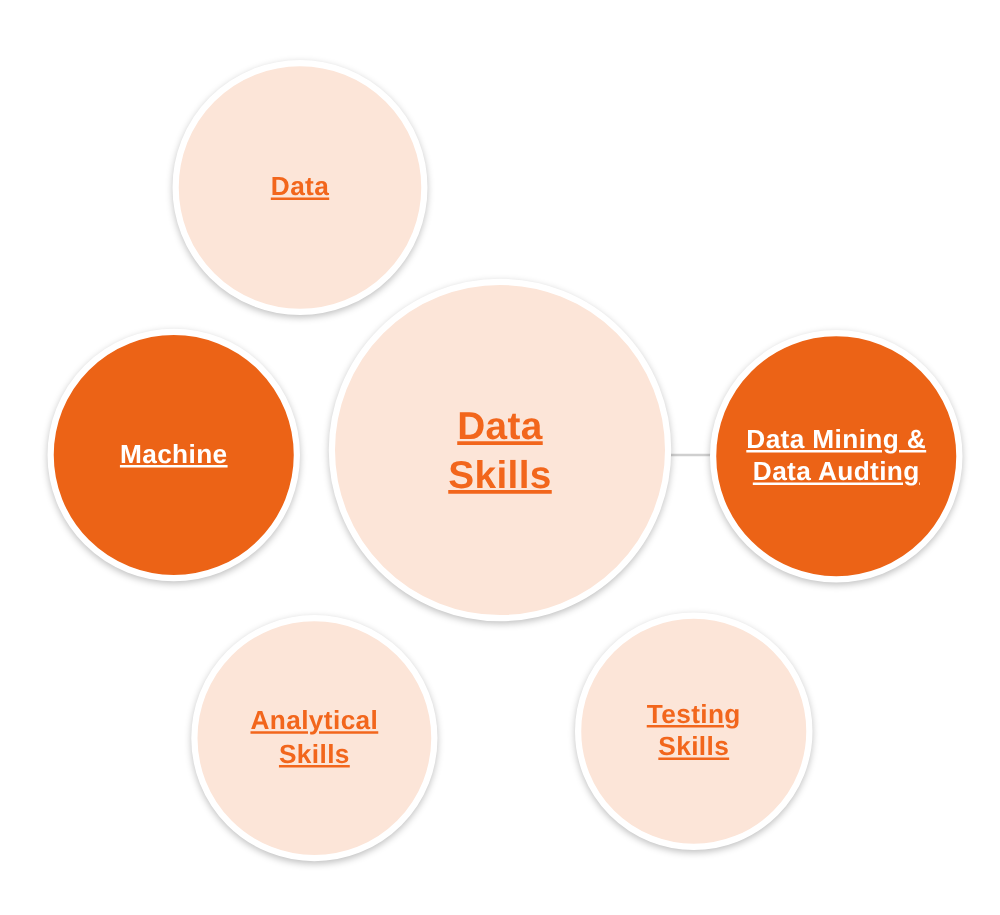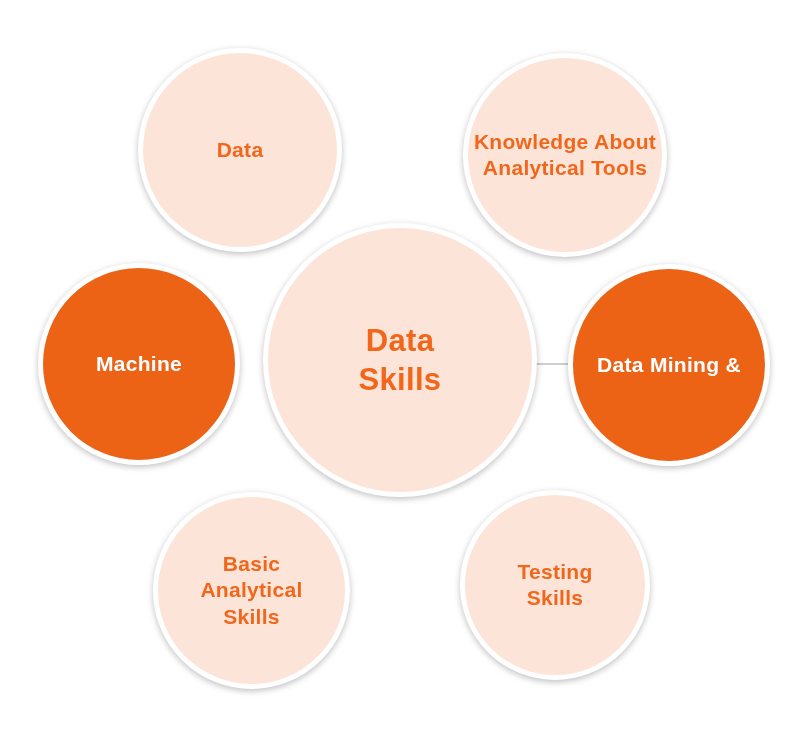--- a/index.html
+++ b/index.html
@@ -46,20 +46,21 @@
     color:var(--text-orange);
   }
   .circle.solid{
     background:var(--circle-orange-fill);
     color:var(--text-white);
   }
   .label{
     font-weight:700;
     line-height:1.26;
     letter-spacing:0.3px;
+    text-decoration:underline;
   }
   .label span{display:block;}
   .center-label{font-size:31px;}
   .sat-label{font-size:21px;}
 
   
   #c-center   {left:263px; top:223px; width:274px; height:274px;}
   #c-viz      {left:138px; top:48px;  width:204px; height:204px;}
   #c-knowledge{left:463px; top:53px;  width:204px; height:204px;}
   #c-ml       {left:38px;  top:263px; width:202px; height:202px;}
@@ -81,42 +82,36 @@
       <span>Skills</span>
     </div>
   </div>
 
   <div class="circle light" id="c-viz">
     <div class="label sat-label">
       <span>Data</span>
     </div>
   </div>
 
-  <div class="circle light" id="c-knowledge">
-    <div class="label sat-label">
-      <span>Knowledge About</span>
-      <span>Analytical Tools</span>
-    </div>
-  </div>
 
   <div class="circle solid" id="c-ml">
     <div class="label sat-label">
       <span>Machine</span>
     </div>
   </div>
 
   <div class="circle solid" id="c-mining">
     <div class="label sat-label">
       <span>Data Mining &amp;</span>
+      <span>Data Audting</span>
     </div>
   </div>
 
   <div class="circle light" id="c-stats">
     <div class="label sat-label">
-      <span>Basic</span>
       <span>Analytical</span>
       <span>Skills</span>
     </div>
   </div>
 
   <div class="circle light" id="c-testing">
     <div class="label sat-label">
       <span>Testing</span>
       <span>Skills</span>
     </div>

